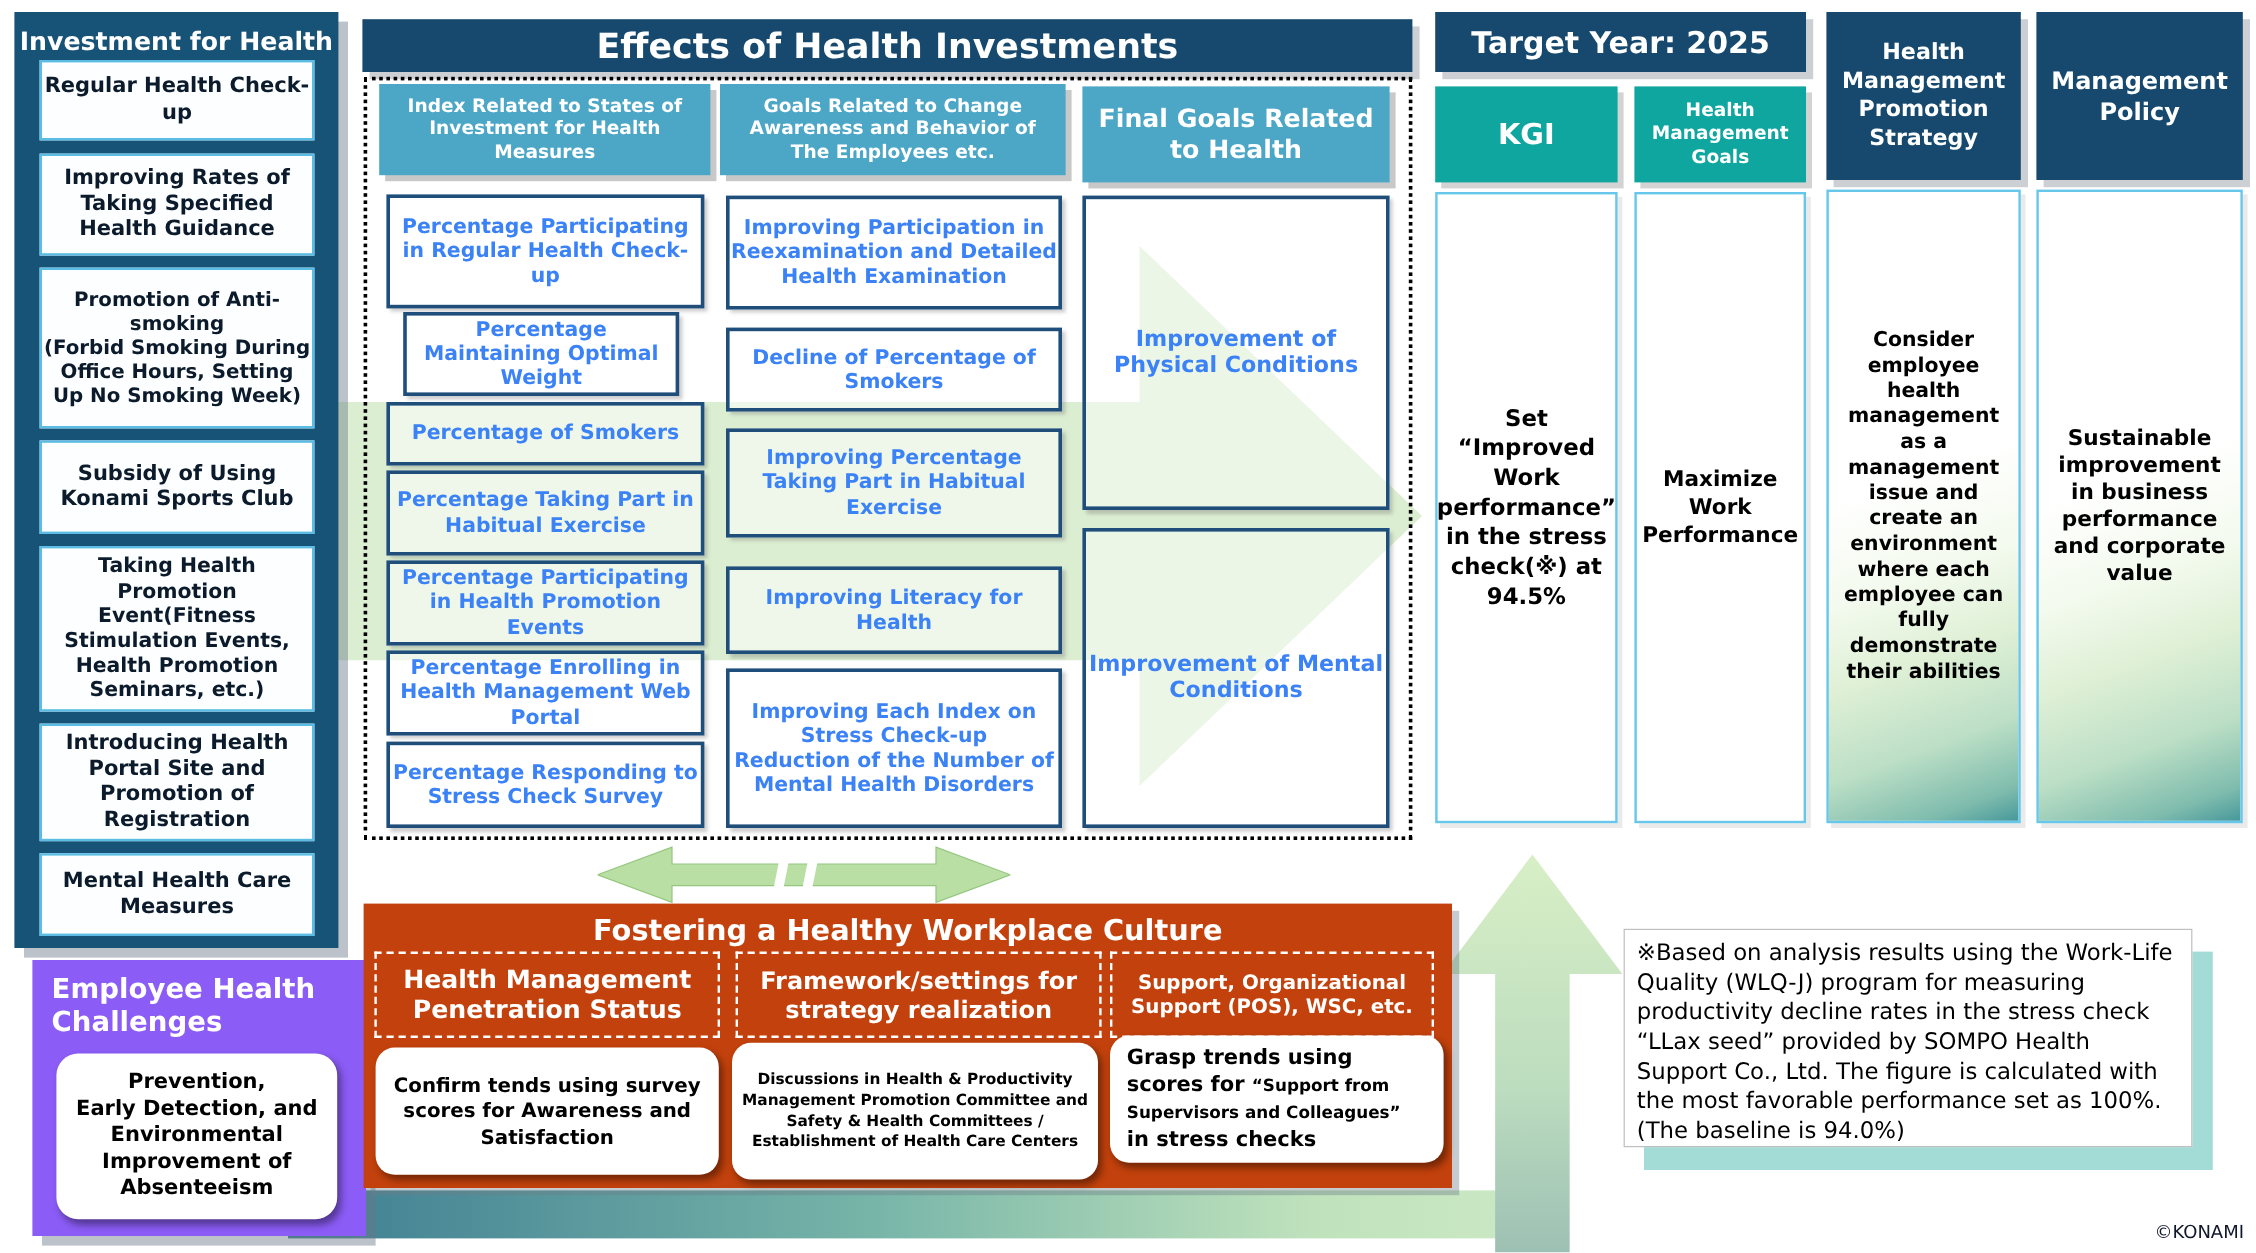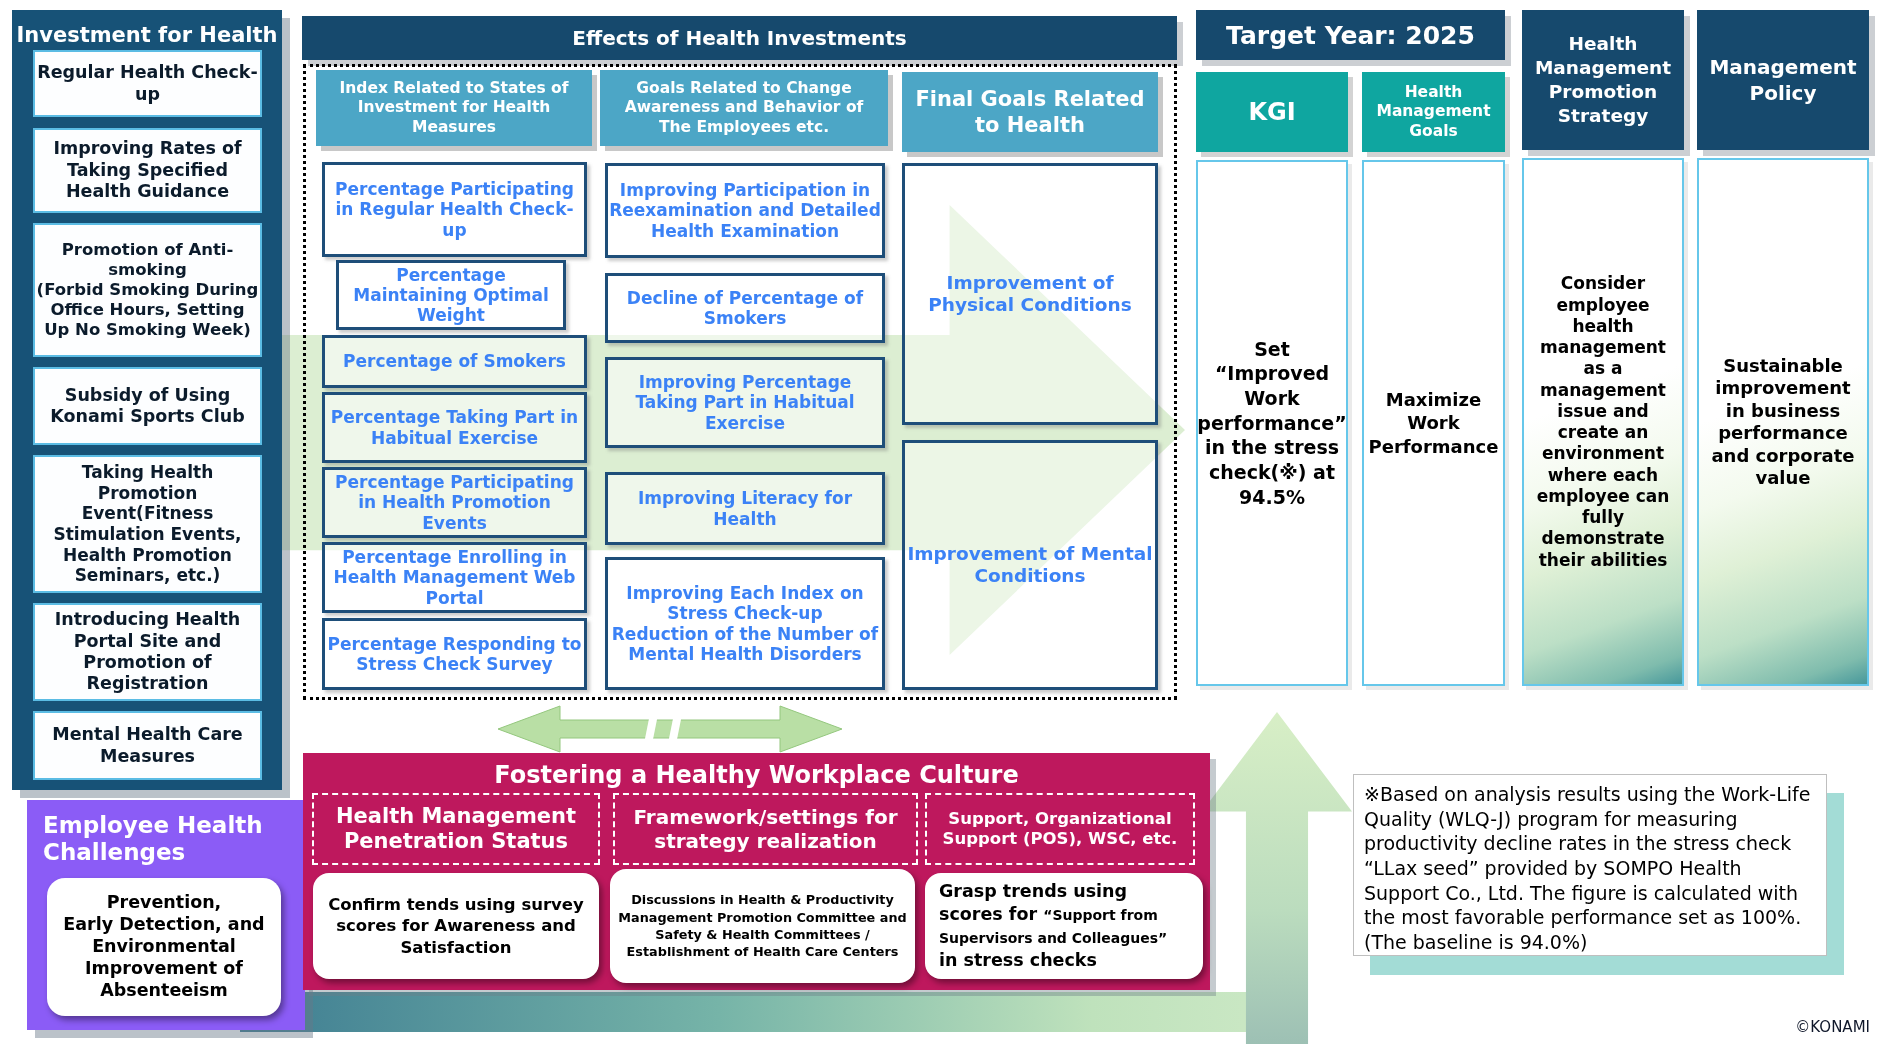--- a/index.html
+++ b/index.html
@@ -58,21 +58,21 @@
     <div class="abs flexc invbox pre" style="left:21px;top:593px;width:229px;height:98px;">Introducing Health Portal Site and Promotion of Registration</div>
     <div class="abs flexc invbox pre" style="left:21px;top:701px;width:229px;height:69px;">Mental Health Care Measures</div>
   </div>
 
   <div class="abs shadowpanel" style="left:12px;top:800px;width:278px;height:230px;background:#8b5cf6;z-index:3;margin-left:15px;">
     <div class="abs" style="left:16px;top:12px;width:240px;color:#fff;font-weight:bold;font-size:23px;line-height:1.18;">Employee Health Challenges</div>
     <div class="abs flexc wbox pre" style="left:20px;top:78px;width:234px;height:138px;font-size:17.5px;line-height:1.25;border-radius:18px;">Prevention,
 Early Detection, and Environmental Improvement of Absenteeism</div>
   </div>
 
-  <div class="abs flexc navy" style="left:302px;top:16px;width:875px;height:44px;font-size:20px;z-index:3;">Effects of Health Investments</div>
+  <div class="abs flexc navy" style="left:302px;top:16px;width:875px;height:44px;font-size:29px;z-index:3;">Effects of Health Investments</div>
 
   <div class="abs" style="left:303px;top:64px;width:874px;height:636px;border:3px dotted #000;z-index:4;pointer-events:none;"></div>
 
   <div class="abs flexc sky" style="left:316px;top:70px;width:276px;height:76px;font-size:15.5px;z-index:2;padding:0 6px;">Index Related to States of Investment for Health Measures</div>
   <div class="abs flexc sky" style="left:600px;top:70px;width:288px;height:76px;font-size:15.5px;z-index:2;padding:0 6px;">Goals Related to Change Awareness and Behavior of The Employees etc.</div>
   <div class="abs flexc sky" style="left:902px;top:72px;width:256px;height:80px;font-size:21px;z-index:2;padding:0 10px;">Final Goals Related to Health</div>
 
   <div class="abs flexc midbox pre" style="left:322px;top:162px;width:265px;height:95px;">Percentage Participating in Regular Health Check-up</div>
   <div class="abs flexc midbox pre" style="left:336px;top:260px;width:230px;height:70px;">Percentage Maintaining Optimal Weight</div>
   <div class="abs flexc midbox pre" style="left:322px;top:335px;width:265px;height:53px;">Percentage of Smokers</div>
@@ -95,30 +95,30 @@
   <div class="abs flexc teal" style="left:1196px;top:72px;width:152px;height:80px;font-size:24px;z-index:3;">KGI</div>
   <div class="abs flexc teal" style="left:1362px;top:72px;width:143px;height:80px;font-size:15.5px;line-height:1.25;z-index:3;">Health Management Goals</div>
   <div class="abs flexc cbox" style="left:1196px;top:160px;width:152px;height:526px;font-size:19px;line-height:1.3;z-index:3;padding:0 4px;">Set “Improved Work performance” in the stress check(※) at 94.5%</div>
   <div class="abs flexc cbox" style="left:1362px;top:160px;width:143px;height:526px;font-size:18px;line-height:1.3;z-index:3;padding:0 2px;">Maximize Work Performance</div>
 
   <div class="abs flexc navy" style="left:1522px;top:10px;width:162px;height:140px;font-size:18.5px;line-height:1.3;z-index:3;padding:0 8px;">Health Management Promotion Strategy</div>
   <div class="abs flexc navy" style="left:1697px;top:10px;width:172px;height:140px;font-size:20px;line-height:1.3;z-index:3;padding:0 10px;">Management Policy</div>
   <div class="abs flexc cbox gradbox" style="left:1522px;top:158px;width:162px;height:528px;font-size:17px;line-height:1.25;z-index:3;padding:0 6px;">Consider employee health management as a management issue and create an environment where each employee can fully demonstrate their abilities</div>
   <div class="abs flexc cbox gradbox" style="left:1697px;top:158px;width:172px;height:528px;font-size:18px;line-height:1.25;z-index:3;padding:0 6px;">Sustainable improvement in business performance and corporate value</div>
 
-  <div class="abs" style="left:303px;top:753px;width:907px;height:237px;background:#be185d;z-index:3;box-shadow:6px 6px 0 rgba(110,125,135,.4);">
+  <div class="abs" style="left:303px;top:753px;width:907px;height:237px;background:#c2410c;z-index:3;box-shadow:6px 6px 0 rgba(110,125,135,.4);">
     <div class="abs flexc" style="left:0;top:6px;width:100%;height:32px;color:#fff;font-weight:bold;font-size:24px;">Fostering a Healthy Workplace Culture</div>
 
     <div class="abs flexc dash" style="left:9px;top:40px;width:288px;height:72px;font-size:21px;">Health Management Penetration Status</div>
     <div class="abs flexc dash" style="left:310px;top:40px;width:305px;height:72px;font-size:20px;">Framework/settings for strategy realization</div>
     <div class="abs flexc dash" style="left:622px;top:40px;width:270px;height:72px;font-size:16.5px;padding:0 4px;">Support, Organizational Support (POS), WSC, etc.</div>
 
     <div class="abs flexc wbox" style="left:10px;top:120px;width:286px;height:106px;font-size:16.5px;line-height:1.3;padding:0 10px;">Confirm tends using survey scores for Awareness and Satisfaction</div>
     <div class="abs flexc wbox" style="left:307px;top:116px;width:305px;height:114px;font-size:12.8px;line-height:1.35;padding:0 8px;">Discussions in Health &amp; Productivity Management Promotion Committee and Safety &amp; Health Committees / Establishment of Health Care Centers</div>
-    <div class="abs wbox" style="left:622px;top:120px;width:278px;height:106px;display:flex;align-items:center;padding:12px 14px;text-align:left;">
+    <div class="abs wbox" style="left:622px;top:110px;width:278px;height:106px;display:flex;align-items:center;padding:12px 14px;text-align:left;">
       <span style="line-height:1.3;"><span style="font-size:17.5px;">Grasp trends using scores for </span><span style="font-size:14px;">“Support from Supervisors and Colleagues”</span><span style="font-size:17.5px;"> in stress checks</span></span>
     </div>
   </div>
 
   <div class="abs" style="left:1353px;top:774px;width:474px;height:182px;background:#fff;border:1px solid #BFBFBF;
               box-shadow:17px 19px 0 #A3DCD6;z-index:3;padding:7px 10px;font-size:19px;line-height:1.3;color:#000;">※Based on analysis results using the Work-Life Quality (WLQ-J) program for measuring productivity decline rates in the stress check “LLax seed” provided by SOMPO Health Support Co., Ltd. The figure is calculated with the most favorable performance set as 100%. (The baseline is 94.0%)</div>
 
   <div class="abs" style="left:1760px;top:1018px;width:110px;text-align:right;font-size:15px;color:#0f172a;z-index:3;">©KONAMI</div>
 
 </div>

